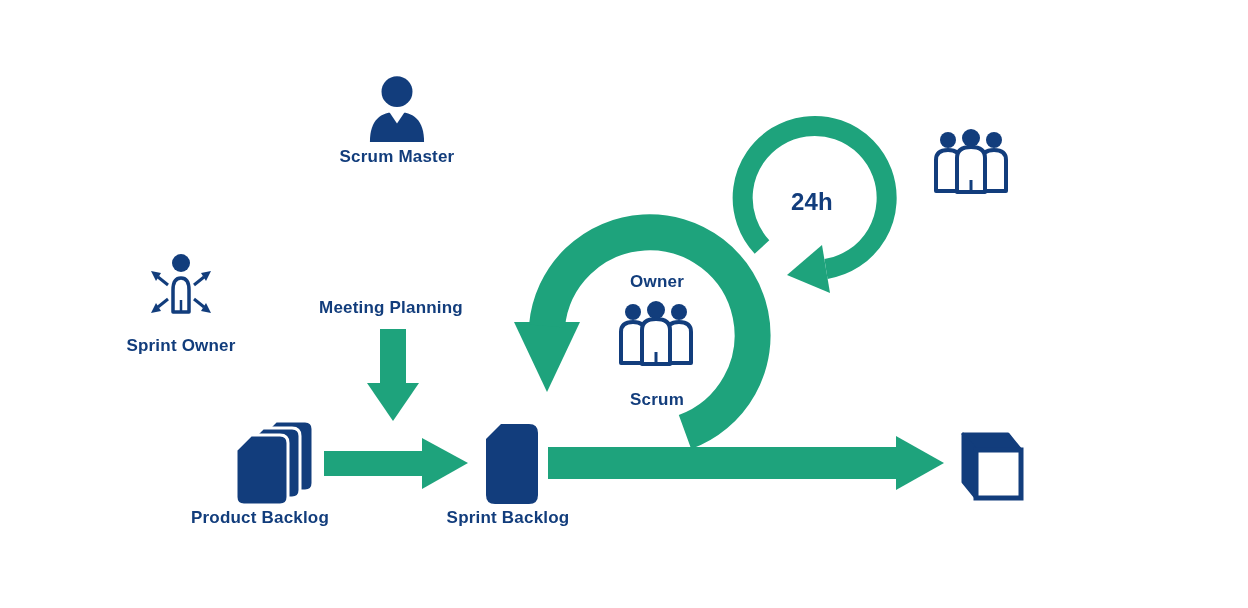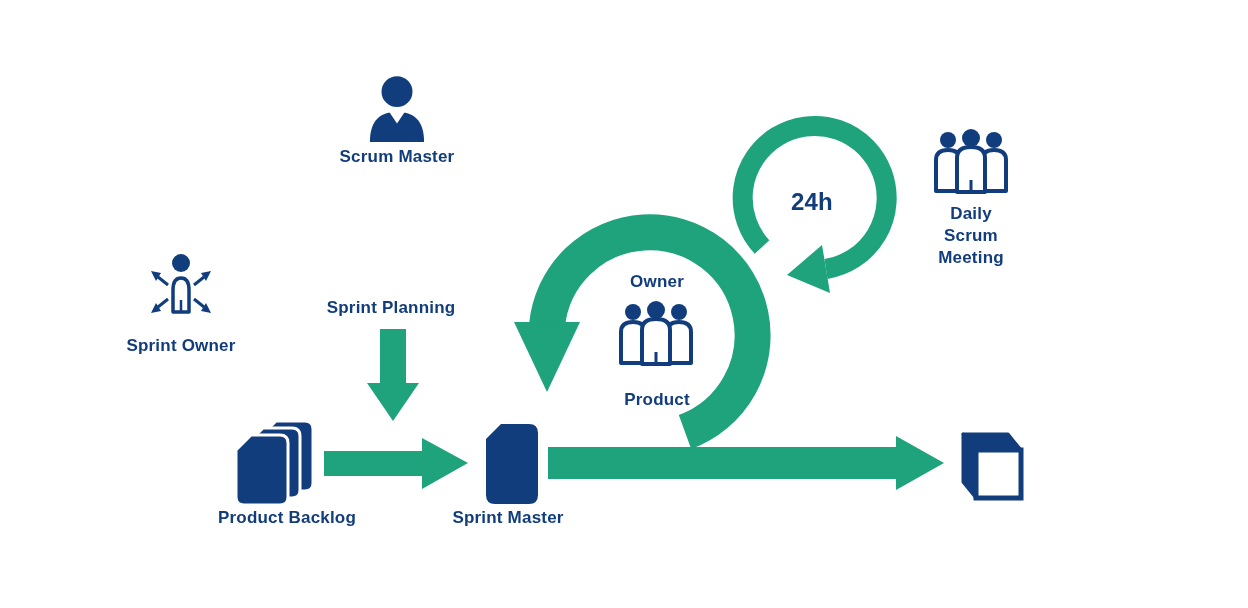--- a/index.html
+++ b/index.html
@@ -61,65 +61,63 @@
     </g>
     <g fill="#123D7C">
       <polygon points="8,19 18,21 13,29"></polygon>
       <polygon points="8,61 13,51 18,59"></polygon>
       <polygon points="68,19 58,21 63,29"></polygon>
       <polygon points="68,61 63,51 58,59"></polygon>
     </g>
   </svg>
   <div class="label" style="left:181px;top:336px">Sprint Owner</div>
 
-  <div class="label" style="left:391px;top:298px">Sprint Planning</div>
+  <div class="label" style="left:391px;top:298px">Meeting Planning</div>
 
   <svg class="icon" style="left:235px;top:420px" width="78" height="86" viewBox="0 0 78 86" xmlns="http://www.w3.org/2000/svg">
     <g stroke="#ffffff" stroke-width="3" fill="#123D7C">
       <path d="M15 0 H44 Q52 0 52 8 V62 Q52 70 44 70 H8 Q0 70 0 62 V15 Z" transform="translate(26,1)"></path>
       <path d="M15 0 H44 Q52 0 52 8 V62 Q52 70 44 70 H8 Q0 70 0 62 V15 Z" transform="translate(13,8)"></path>
       <path d="M15 0 H44 Q52 0 52 8 V62 Q52 70 44 70 H8 Q0 70 0 62 V15 Z" transform="translate(1,15)"></path>
     </g>
   </svg>
-  <div class="label" style="left:287px;top:508px">Product Backlog</div>
+  <div class="label" style="left:260px;top:508px">Product Backlog</div>
 
   <svg class="icon" style="left:486px;top:424px" width="52" height="80" viewBox="0 0 52 80" xmlns="http://www.w3.org/2000/svg">
     <path d="M15 0 H43 Q52 0 52 9 V71 Q52 80 43 80 H9 Q0 80 0 71 V15 Z" fill="#123D7C"></path>
   </svg>
-  <div class="label" style="left:508px;top:508px">Sprint Master</div>
+  <div class="label" style="left:508px;top:508px">Sprint Backlog</div>
 
   <div class="label" style="left:657px;top:272px">Owner</div>
   <svg class="icon" style="left:614px;top:300px" width="84" height="66" viewBox="0 0 84 66" xmlns="http://www.w3.org/2000/svg">
     <circle cx="19" cy="12" r="8" fill="#123D7C"></circle>
     <circle cx="65" cy="12" r="8" fill="#123D7C"></circle>
     <g stroke="#123D7C" stroke-width="4" fill="#ffffff" stroke-linejoin="round">
       <path d="M7 63 V32 Q7 22 19 22 Q31 22 31 32 V63 Z"></path>
       <path d="M53 63 V32 Q53 22 65 22 Q77 22 77 32 V63 Z"></path>
     </g>
     <circle cx="42" cy="10" r="9" fill="#123D7C"></circle>
     <path d="M28 64 V30 Q28 19 42 19 Q56 19 56 30 V64 Z" fill="#ffffff" stroke="#123D7C" stroke-width="4" stroke-linejoin="round"></path>
     <line x1="42" y1="52" x2="42" y2="64" stroke="#123D7C" stroke-width="3"></line>
   </svg>
-  <div class="label" style="left:657px;top:390px">Product</div>
+  <div class="label" style="left:657px;top:390px">Scrum</div>
 
   <div class="label loop-label" style="left:812px;top:188px">24h</div>
 
   <svg class="icon" style="left:929px;top:128px" width="84" height="66" viewBox="0 0 84 66" xmlns="http://www.w3.org/2000/svg">
     <circle cx="19" cy="12" r="8" fill="#123D7C"></circle>
     <circle cx="65" cy="12" r="8" fill="#123D7C"></circle>
     <g stroke="#123D7C" stroke-width="4" fill="#ffffff" stroke-linejoin="round">
       <path d="M7 63 V32 Q7 22 19 22 Q31 22 31 32 V63 Z"></path>
       <path d="M53 63 V32 Q53 22 65 22 Q77 22 77 32 V63 Z"></path>
     </g>
     <circle cx="42" cy="10" r="9" fill="#123D7C"></circle>
     <path d="M28 64 V30 Q28 19 42 19 Q56 19 56 30 V64 Z" fill="#ffffff" stroke="#123D7C" stroke-width="4" stroke-linejoin="round"></path>
     <line x1="42" y1="52" x2="42" y2="64" stroke="#123D7C" stroke-width="3"></line>
   </svg>
-  <div class="label multiline" style="left:971px;top:203px">Daily Scrum
-Meeting</div>
 
   <svg class="icon" style="left:958px;top:430px" width="78" height="72" viewBox="0 0 78 72" xmlns="http://www.w3.org/2000/svg">
     <polygon points="18,20 63,20 50,4 5,4" fill="#123D7C" stroke="#123D7C" stroke-width="3" stroke-linejoin="round"></polygon>
     <polygon points="18,20 18,68 5,52 5,4" fill="#123D7C" stroke="#123D7C" stroke-width="3" stroke-linejoin="round"></polygon>
     <rect x="18" y="20" width="45" height="48" fill="#ffffff" stroke="#123D7C" stroke-width="5"></rect>
   </svg>
 
 </div>
 
 </body></html>

